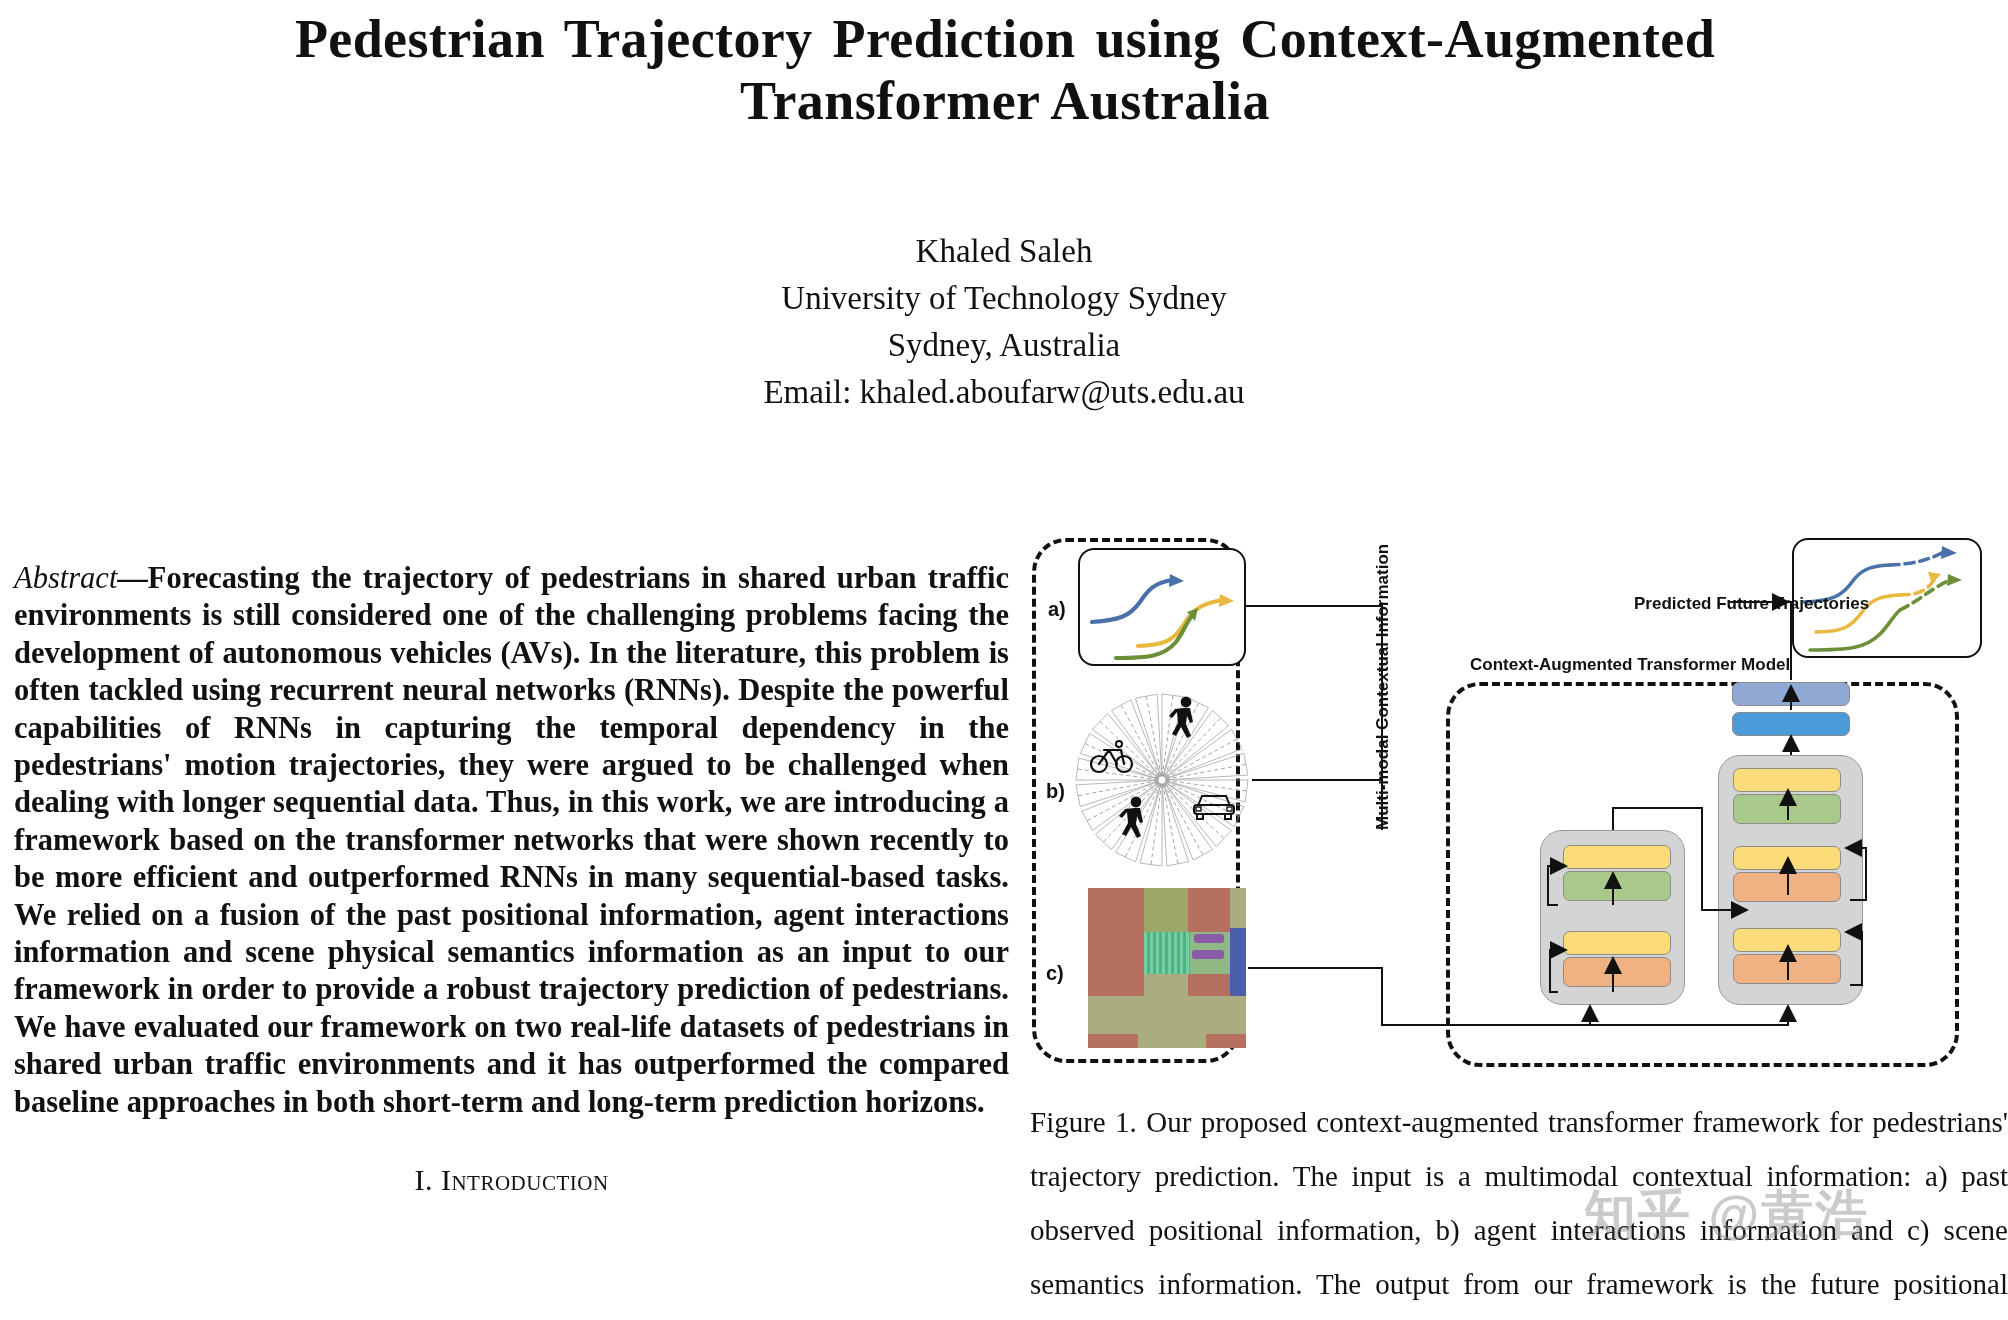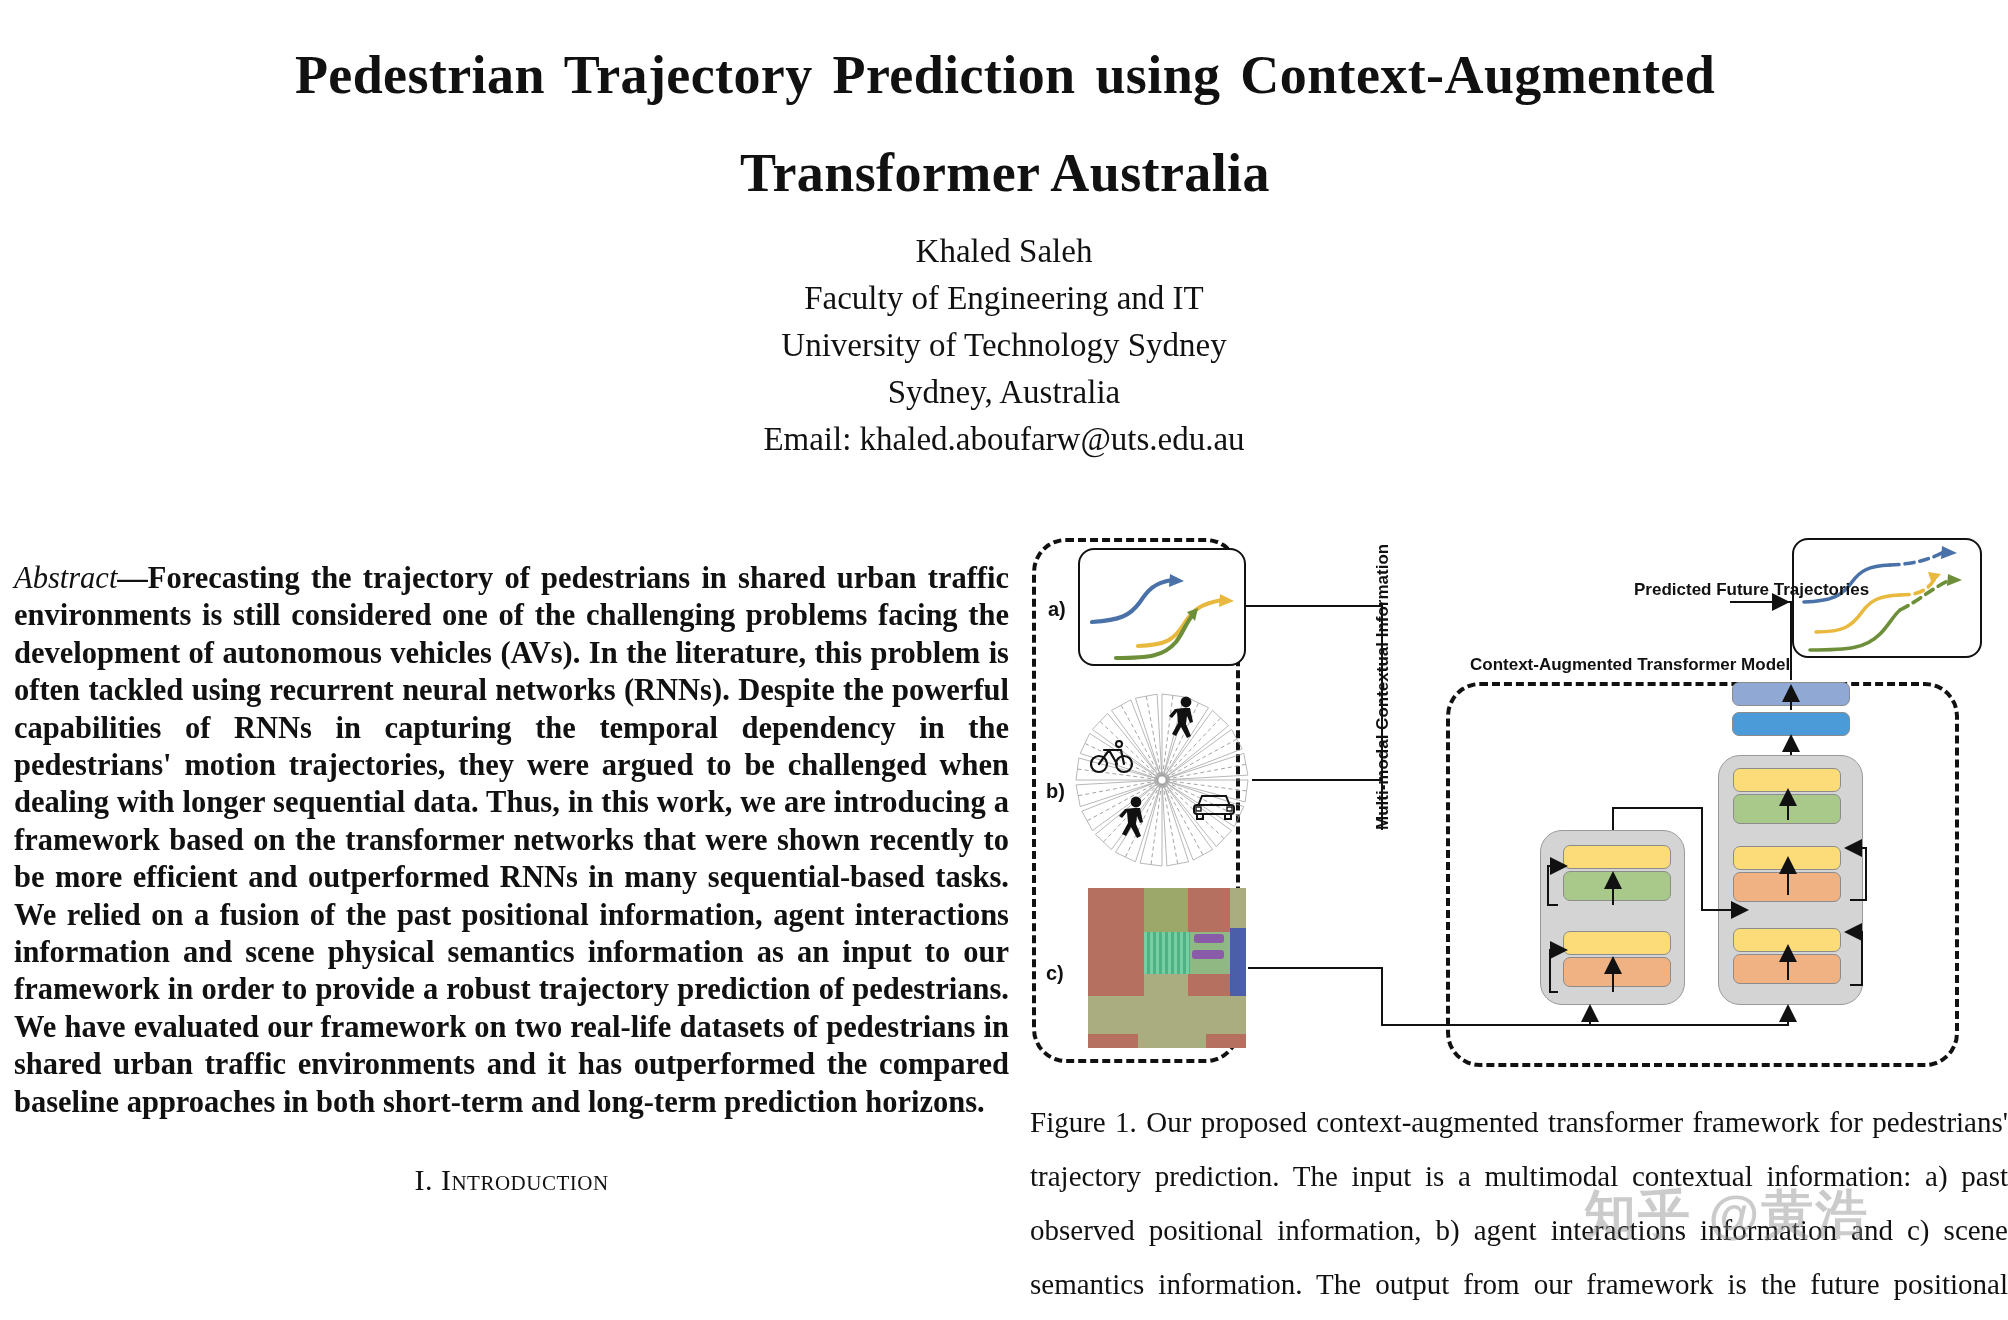--- a/index.html
+++ b/index.html
@@ -22,21 +22,21 @@
     top: 8px;
     left: 110px;
     width: 1790px;
     text-align: center;
     font-family: "Liberation Serif", serif;
     font-weight: bold;
     font-size: 54px;
     line-height: 62px;
     letter-spacing: 0.4px;
   }
-  #paper-title .ln { display: block; margin-top: 36px; }
+  #paper-title .ln { display: block; }
   #paper-title .ln1 { word-spacing: 6px; }
 
   
   #author-block {
     position: absolute;
     top: 228px;
     left: 404px;
     width: 1200px;
     text-align: center;
     font-size: 33px;
@@ -173,21 +173,21 @@
   .blk-slate  { background: #8fa8d4; }
 
   .fig-label {
     position: absolute;
     font-family: "Liberation Sans", sans-serif;
     font-weight: bold;
     font-size: 17px;
     color: #111;
     white-space: nowrap;
   }
-  #label-predicted { left: 604px; top: 50px; }
+  #label-predicted { left: 604px; top: 64px; }
   #label-model { left: 440px; top: 125px; }
   #label-multimodal {
     left: 343px;
     top: 300px;
     transform: rotate(-90deg);
     transform-origin: left top;
   }
 
   svg.overlay {
     position: absolute;
@@ -213,21 +213,20 @@
 </head>
 <body>
 
 <div id="paper-title">
   <span class="ln ln1">Pedestrian Trajectory Prediction using Context-Augmented</span>
   <span class="ln ln2">Transformer Australia</span>
 </div>
 
 <div id="author-block">
   <span class="line">Khaled Saleh</span>
-  <span class="line">Faculty of Engineering and IT</span>
   <span class="line">University of Technology Sydney</span>
   <span class="line">Sydney, Australia</span>
   <span class="line">Email: khaled.aboufarw@uts.edu.au</span>
 </div>
 
 <div id="col-left">
   <p id="abstract">
     <span class="abs-label">Abstract</span><span>—</span><span>Forecasting the trajectory of pedestrians in shared urban traffic environments is still considered one of the challenging problems facing the development of autonomous vehicles (AVs). In the literature, this problem is often tackled using recurrent neural networks (RNNs). Despite the powerful capabilities of RNNs in capturing the temporal dependency in the pedestrians' motion trajectories, they were argued to be challenged when dealing with longer sequential data. Thus, in this work, we are introducing a framework based on the transformer networks that were shown recently to be more efficient and outperformed RNNs in many sequential-based tasks. We relied on a fusion of the past positional information, agent interactions information and scene physical semantics information as an input to our framework in order to provide a robust trajectory prediction of pedestrians. We have evaluated our framework on two real-life datasets of pedestrians in shared urban traffic environments and it has outperformed the compared baseline approaches in both short-term and long-term prediction horizons.</span>
   </p>
   <div id="section-heading">I. Introduction</div>

